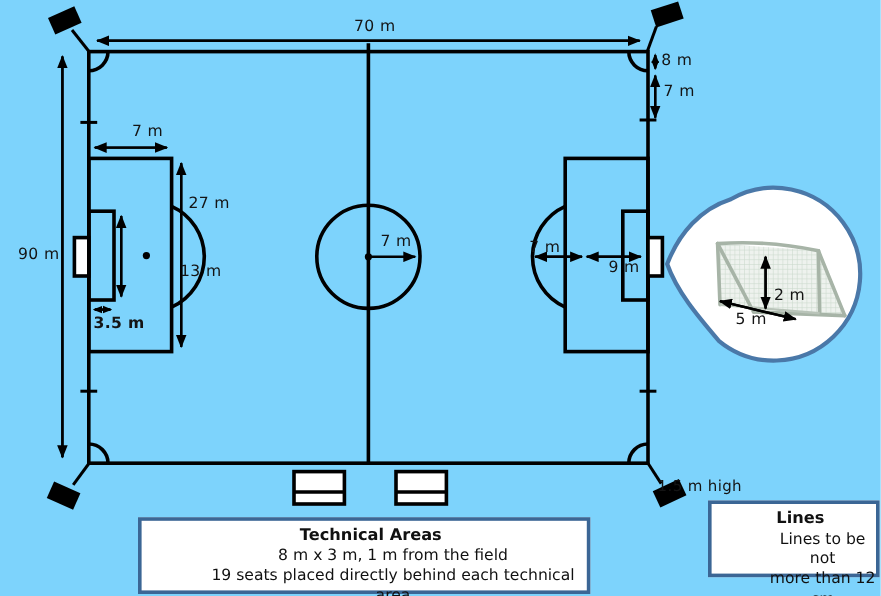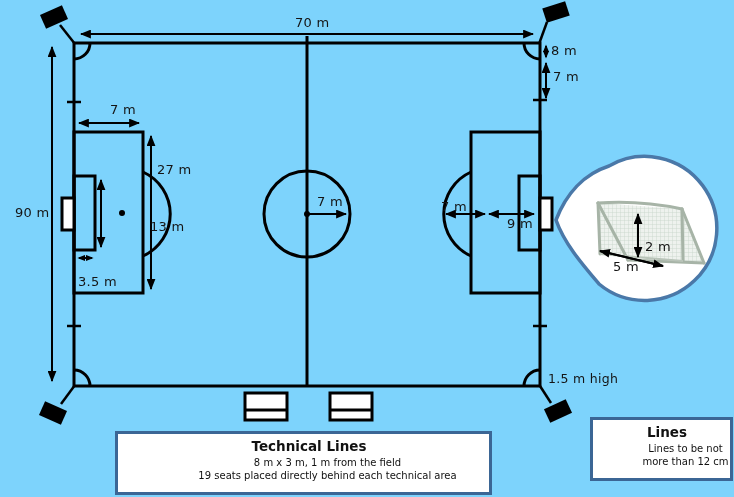--- a/index.html
+++ b/index.html
@@ -11,21 +11,21 @@
   .lbl{
     position:absolute;font-size:13px;line-height:1.1;color:#141414;white-space:nowrap;
     letter-spacing:0.3px;
   }
   .lbl.small{font-size:12.5px;}
   .info-box{
     position:absolute;background:#ffffff;border:3px solid #3b6695;
     text-align:center;box-sizing:border-box;padding-top:4px;
   }
   .info-box .box-title{font-weight:bold;font-size:13.5px;line-height:1.3;margin-left:11px;}
-  .info-box .box-line{font-size:10px;line-height:1.3;margin-left:48px;}
+  .info-box .box-line{font-size:13px;line-height:1.3;margin-left:48px;}
 </style>
 </head>
 <body>
 
 <div class="stage">
 
   <svg width="734" height="497" viewBox="0 0 734 497">
     <defs>
       <marker id="ah" viewBox="0 0 10 8" refX="9" refY="4" markerWidth="11" markerHeight="9" orient="auto" markerUnits="userSpaceOnUse">
         <path d="M0,0 L10,4 L0,8 z" fill="#000"></path>
@@ -151,30 +151,30 @@
     </g>
   </svg>
 
   <div class="lbl" style="left:295px;top:16px;">70 m</div>
   <div class="lbl" style="left:15px;top:206px;">90 m</div>
   <div class="lbl" style="left:551px;top:44px;">8 m</div>
   <div class="lbl" style="left:553px;top:70px;">7 m</div>
   <div class="lbl" style="left:110px;top:103px;">7 m</div>
   <div class="lbl" style="left:157px;top:163px;">27 m</div>
   <div class="lbl" style="left:106px;top:220px;margin-left:44px;">13 m</div>
-  <div class="lbl" style="left:78px;top:275px;">3.5 m</div>
+  <div class="lbl" style="left:78px;top:263px;font-weight:bold;">3.5 m</div>
   <div class="lbl" style="left:317px;top:195px;">7 m</div>
   <div class="lbl" style="left:441px;top:200px;">7 m</div>
   <div class="lbl" style="left:507px;top:217px;">9 m</div>
   <div class="lbl" style="left:645px;top:240px;">2 m</div>
   <div class="lbl" style="left:613px;top:260px;">5 m</div>
-  <div class="lbl small" style="left:548px;top:372px;">1.5 m high</div>
+  <div class="lbl small" style="left:548px;top:398px;">1.5 m high</div>
 
   <div class="info-box" style="left:115px;top:431px;width:377px;height:64px;">
-    <div class="box-title">Technical Lines</div>
+    <div class="box-title">Technical Areas</div>
     <div class="box-line">8 m x 3 m, 1 m from the field</div>
     <div class="box-line">19 seats placed directly behind each technical area</div>
   </div>
 
   <div class="info-box" style="left:590px;top:417px;width:143px;height:64px;">
     <div class="box-title">Lines</div>
     <div class="box-line">Lines to be not</div>
     <div class="box-line">more than 12 cm</div>
   </div>
 

